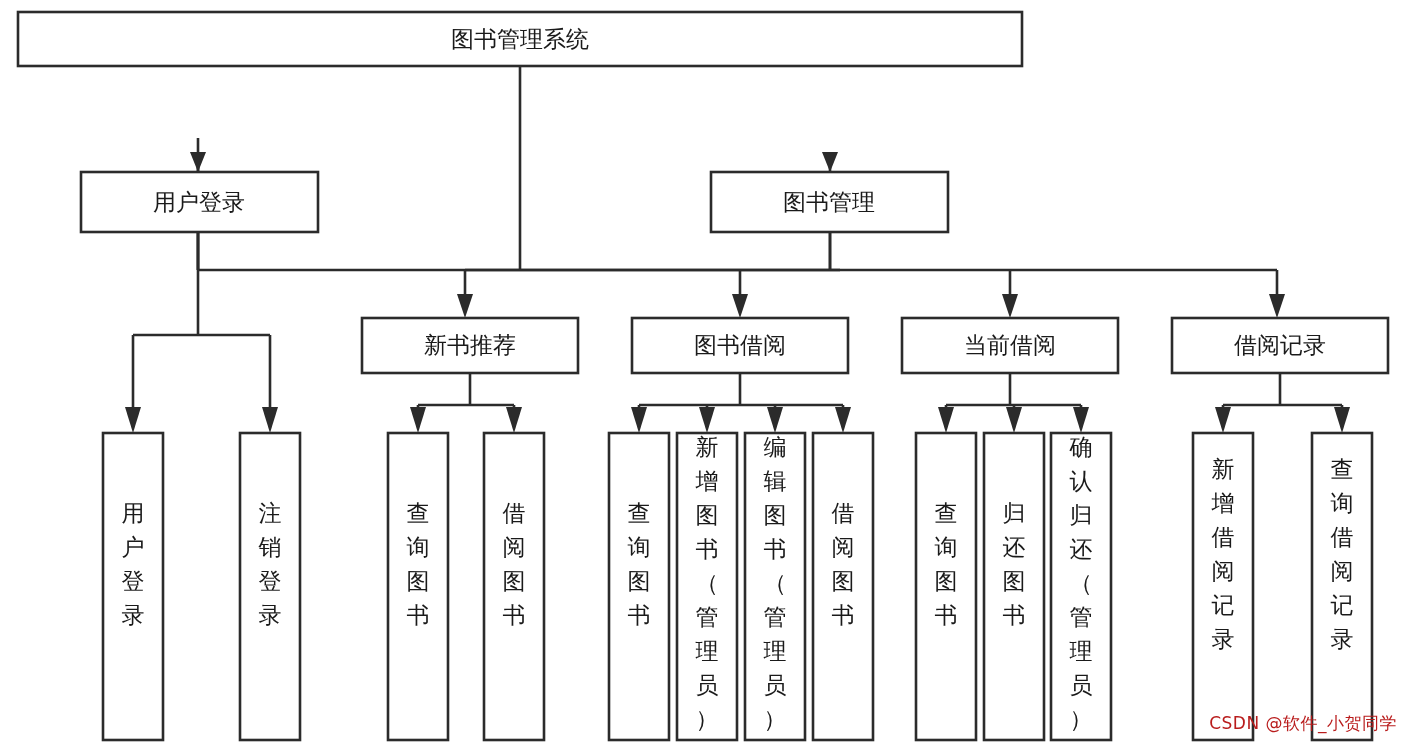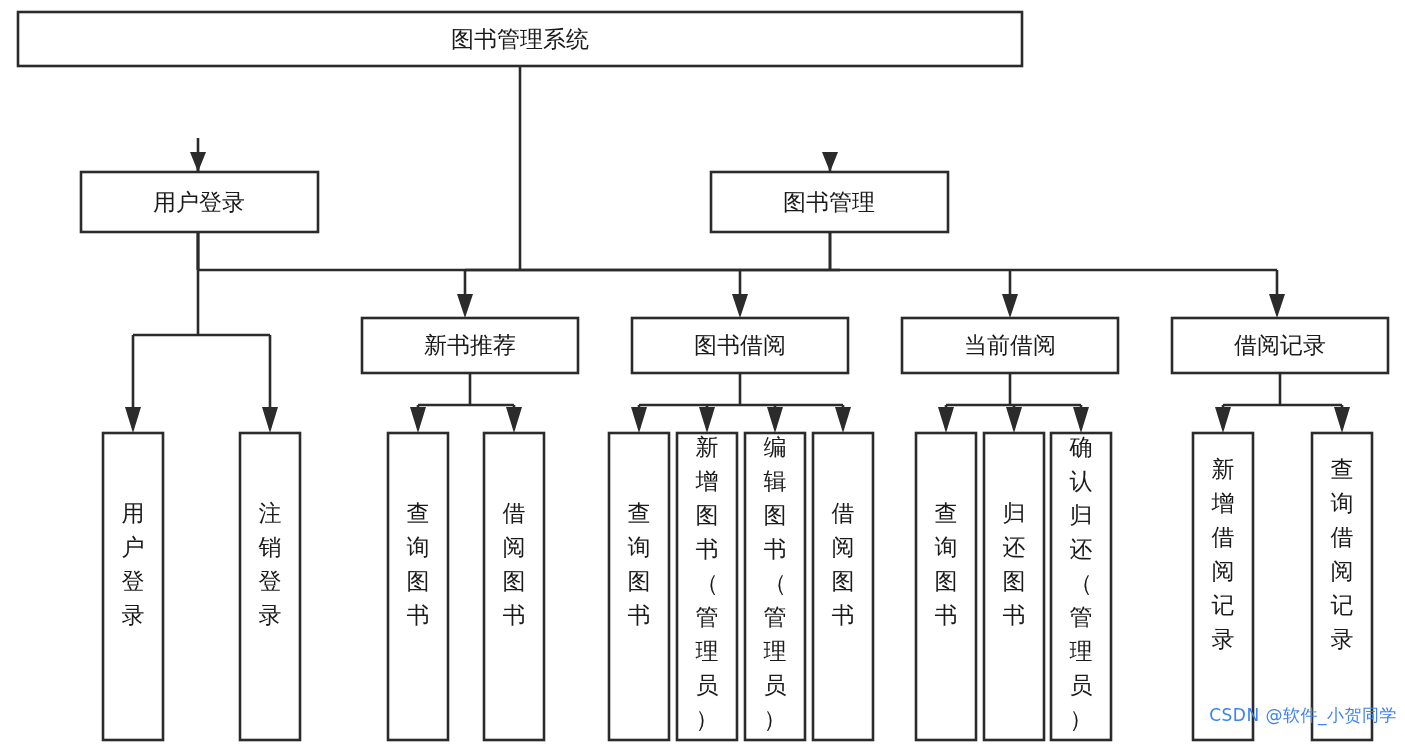--- a/index.html
+++ b/index.html
@@ -48,24 +48,24 @@
   }
   .node-label-v {
     fill: #1a1a1a;
     font-family: "DejaVu Sans", "Liberation Sans", sans-serif;
     font-size: 23px;
     text-anchor: middle;
   }
   .watermark {
     position: absolute;
     right: 8px;
-    bottom: 20px;
+    bottom: 12px;
     font-family: "DejaVu Sans", "Liberation Sans", sans-serif;
     font-size: 17px;
-    color: #3b82f6;
+    color: #b91c1c;
     white-space: nowrap;
     letter-spacing: 0.5px;
   }
 </style>
 </head>
 <body>
 
 <div id="diagram-root">
 
   <svg class="flow" viewBox="0 0 1405 747" xmlns="http://www.w3.org/2000/svg">

